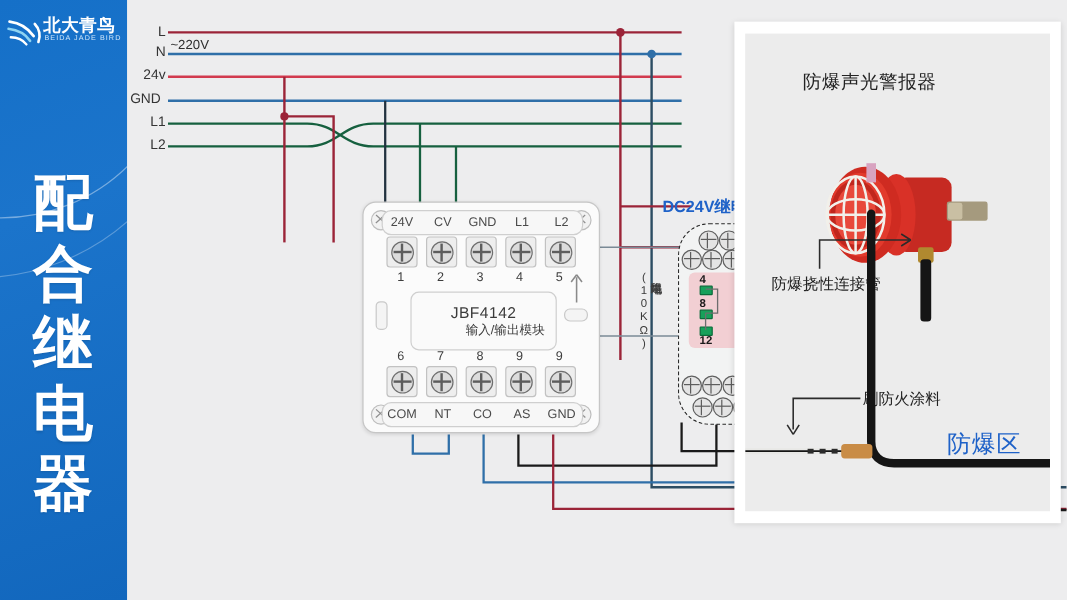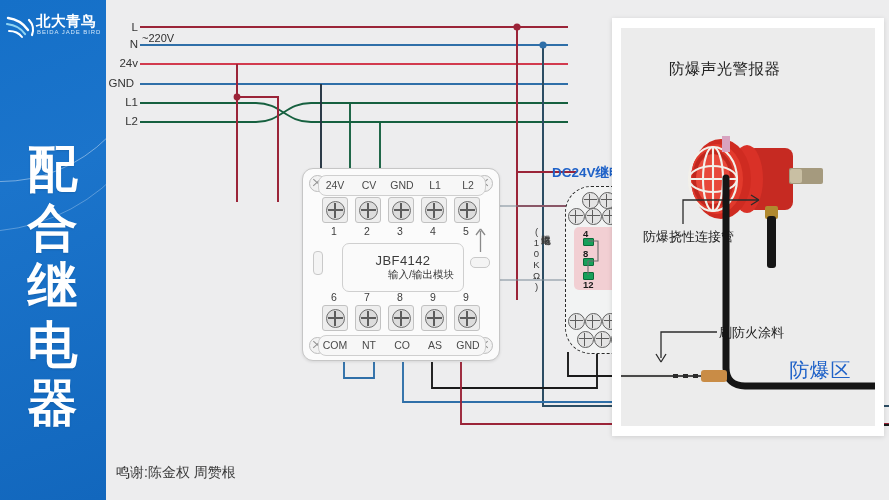--- a/index.html
+++ b/index.html
@@ -332,15 +332,14 @@
               <path d="M62 348 h5"></path>
               <path d="M72 348 h5"></path>
           </g>
           <rect x="80" y="342" width="26" height="12" rx="3" fill="#c98c46"></rect>
         </svg>
       </div>
     </div>
   </div>
 
   <div class="bottombar">
-    <div class="credit">鸣谢:陈金权 周赞根</div>
   </div>
 </div>
 
 </body></html>

